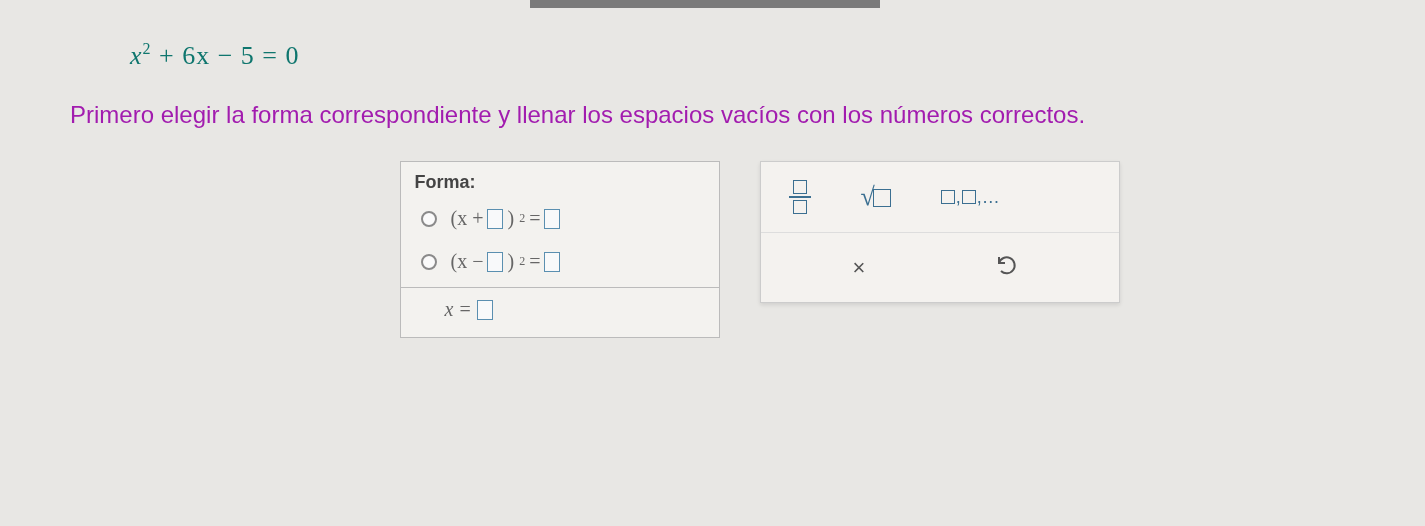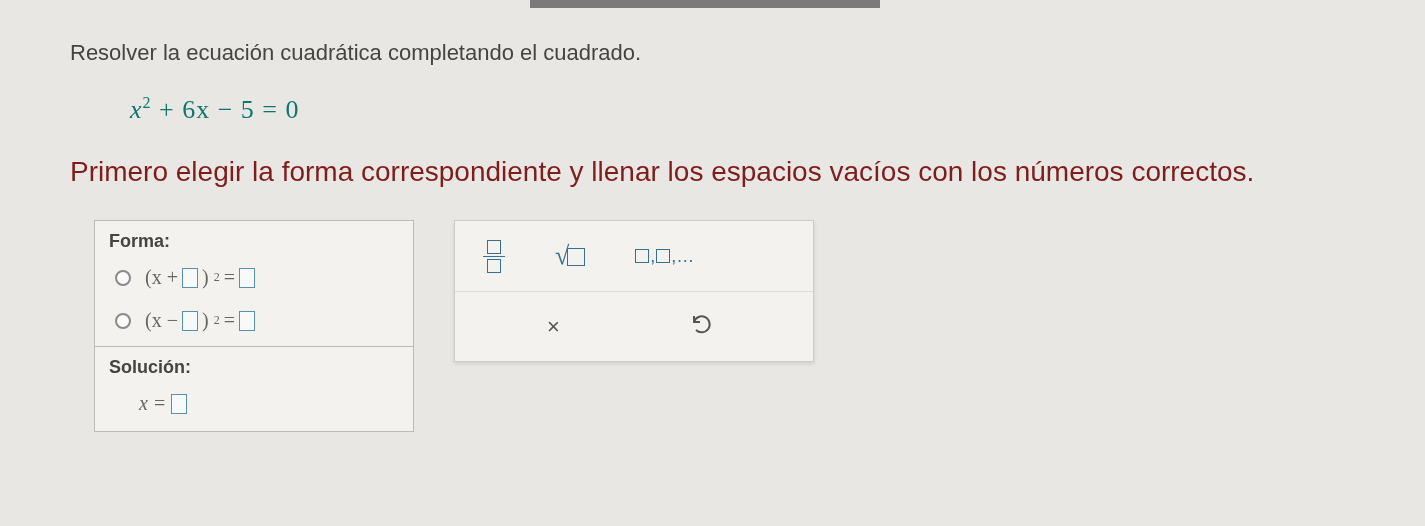--- a/index.html
+++ b/index.html
@@ -31,26 +31,26 @@
     font-style: italic;
     font-size: 26px;
     color: #0f766e;
     margin-left: 60px;
     margin-bottom: 28px;
     letter-spacing: 1px;
   }
   .equation .upright { font-style: normal; }
   .equation sup { font-size: 16px; vertical-align: super; font-style: normal; }
   .instr2 {
-    font-size: 28px;
-    color: #7f1d1d;
+    font-size: 24px;
+    color: #a21caf;
     line-height: 1.35;
     margin-bottom: 30px;
   }
-  .row { display: flex; align-items: flex-start; gap: 40px; margin-left: 24px; }
+  .row { display: flex; align-items: flex-start; gap: 40px; margin-left: 24px; justify-content: center; }
   .forma-box {
     border: 1px solid #bbb;
     background: #f3f2ef;
     width: 320px;
   }
   .forma-head {
     font-size: 18px;
     color: #444;
     padding: 10px 14px 8px;
     font-weight: bold;
@@ -134,21 +134,20 @@
   .x-btn { font-size: 22px; color: #555; }
   .undo-btn { font-size: 22px; color: #555; }
 </style>
 </head>
 <body>
 
 <div class="topgrey"></div>
 
 <div class="content">
 
-  <div class="instr1">Resolver la ecuación cuadrática completando el cuadrado.</div>
 
   <div class="equation">
     <span>x</span><sup class="upright">2</sup><span class="upright"> + 6x − 5 = 0</span>
   </div>
 
   <div class="instr2">
     <div>Primero elegir la forma correspondiente y llenar los espacios vacíos con los números correctos.</div>
   </div>
 
   <div class="row">
@@ -174,21 +173,20 @@
           <span>(x − </span>
           <span class="placeholder-box"></span>
           <span>)</span>
             <span class="sup2">2</span>
           <span> = </span>
           <span class="placeholder-box"></span>
         </span>
       </div>
 
       <div class="sol-box">
-        <div class="sol-head">Solución:</div>
         <div class="sol-line">
           <span>x</span>
           <span class="upright"> = </span>
           <span class="placeholder-box"></span>
         </div>
       </div>
     </div>
 
     <div class="tool-panel">
       <div class="tool-row">

